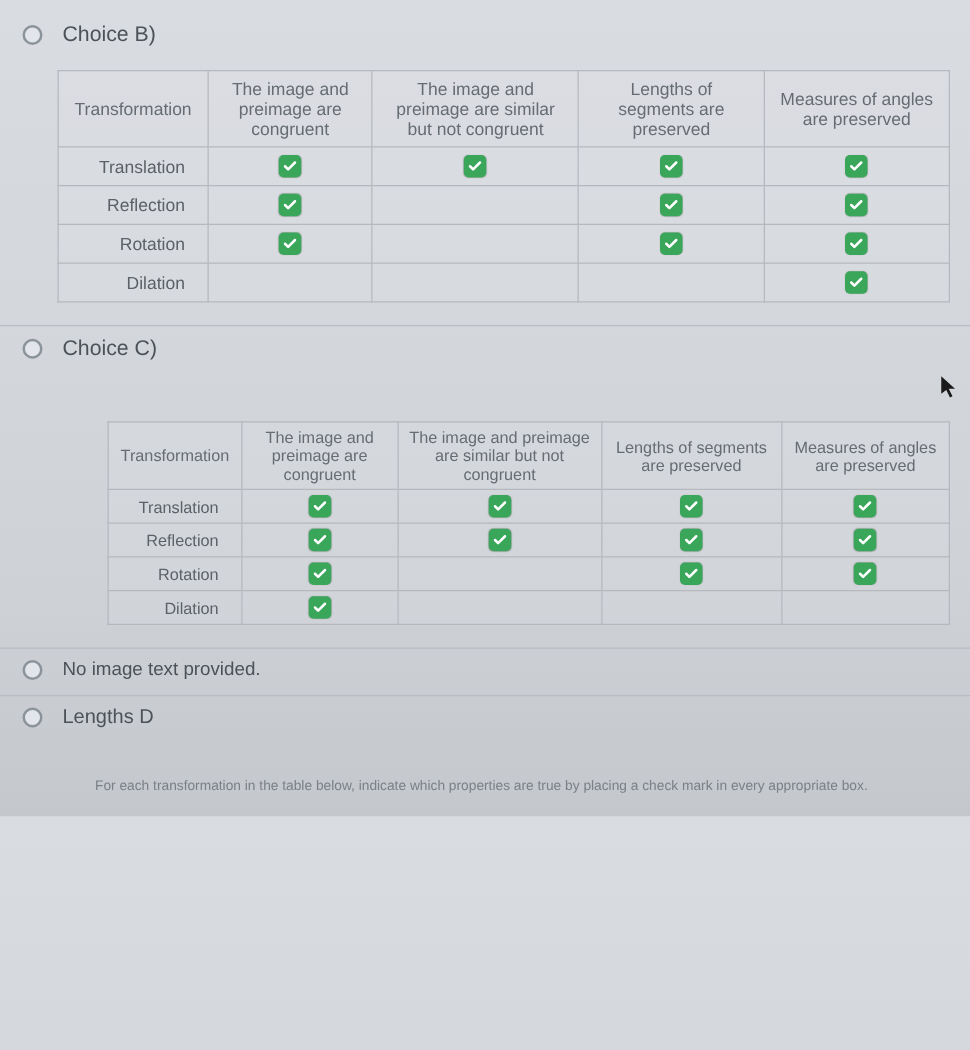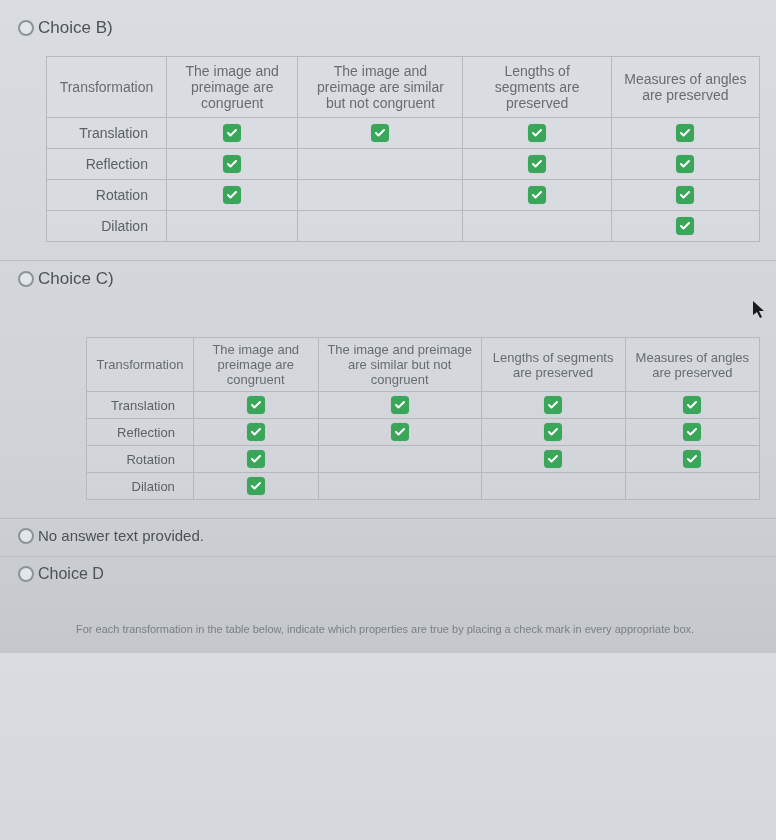--- a/index.html
+++ b/index.html
@@ -8,21 +8,21 @@
     font-family: Arial, Helvetica, sans-serif;
     background: linear-gradient(180deg,#d9dce1 0%,#cfd2d7 70%,#c4c7cc 100%);
     width: 776px;
     box-sizing: border-box;
     color: #5b6166;
     filter: blur(0.3px);
   }
   .choice-row {
     display: flex;
     align-items: center;
-    gap: 4px;
+    gap: 16px;
     padding: 6px 0 10px 2px;
     color: #4c5257;
     font-size: 17px;
   }
   .radio {
     width: 16px;
     height: 16px;
     border: 2px solid #8c949b;
     border-radius: 50%;
     box-sizing: border-box;
@@ -273,27 +273,27 @@
     <td></td>
     <td></td>
   </tr>
 </tbody>
   </table>
 
 <div class="sep"></div>
 
 <div class="choice-row" style="font-size:15px">
   <span class="radio"></span>
-  <span>No answer text provided.</span>
+  <span>No image text provided.</span>
 </div>
 
 <div class="sep"></div>
 
 <div class="choice-row" style="font-size:16px">
   <span class="radio"></span>
-  <span>Choice D</span>
+  <span>Lengths D</span>
 </div>
 
 <div class="note">For each transformation in the table below, indicate which properties are true by placing a check mark in every appropriate box.</div>
 
 <svg class="cursor" width="16" height="20" viewBox="0 0 16 20">
   <path d="M1 1 L1 15 L5 12 L8 18 L10 17 L7 11 L12 11 Z" fill="#1b1b1b"></path>
 </svg>
 
 </body></html>

